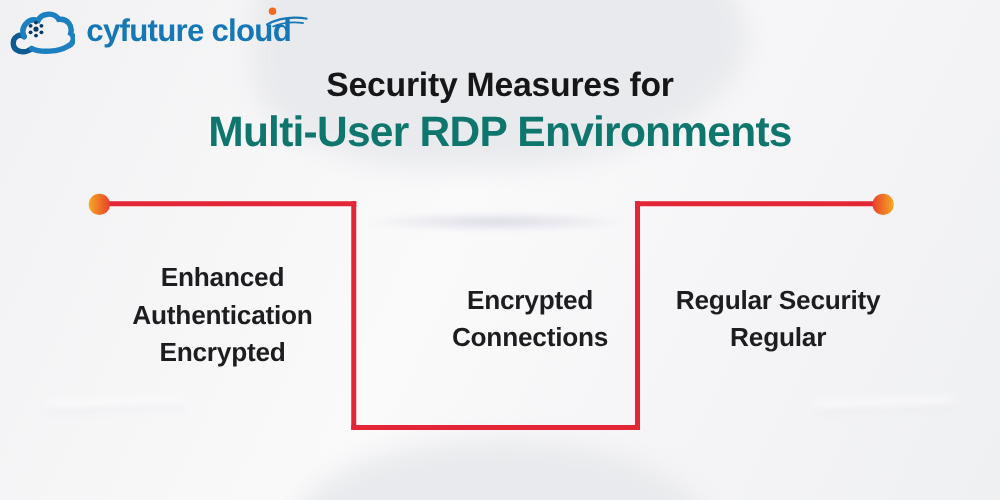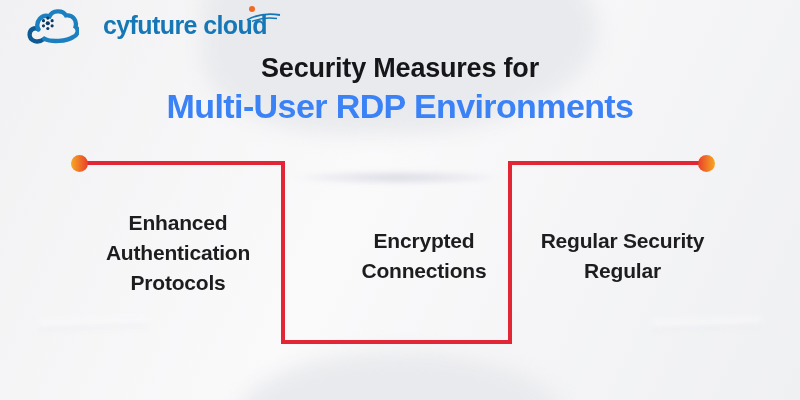--- a/index.html
+++ b/index.html
@@ -15,31 +15,31 @@
     background:#e9eaed;border-radius:50%;filter:blur(10px);}
   .shadow-mid{position:absolute;left:293px;top:170px;width:208px;height:15px;
     background:radial-gradient(ellipse at center,rgba(110,110,155,.22),rgba(110,110,155,0) 72%);
     filter:blur(2px);}
   .streak{position:absolute;width:110px;height:9px;filter:blur(3px);
     background:linear-gradient(180deg,rgba(255,255,255,.95),rgba(205,205,218,.25));}
   .streak.left{left:38px;top:320px;transform:rotate(-2deg);}
   .streak.right{left:652px;top:320px;transform:rotate(-2deg);}
 
   
-  .logo{position:absolute;left:27px;top:5px;display:flex;align-items:center;gap:24px;}
+  .logo{position:absolute;left:8px;top:5px;display:flex;align-items:center;gap:9px;}
   .logo-icon{width:52px;height:40px;}
   .logo-text-wrap{position:relative;}
   .logo-text{font-size:25px;font-weight:700;color:#1577b5;letter-spacing:-0.6px;line-height:40px;}
   .logo-dot{position:absolute;left:146px;top:1px;width:6px;height:6px;border-radius:50%;background:#f26a21;}
   .logo-swoosh{position:absolute;left:142px;top:7px;width:36px;height:10px;}
 
   
   .title{position:absolute;left:0;top:52px;width:800px;text-align:center;}
   .title-line1{font-size:27px;font-weight:600;color:#161618;line-height:33px;letter-spacing:-0.2px;}
-  .title-line2{font-size:34px;font-weight:800;color:#3b82f6;line-height:42px;letter-spacing:-0.6px;}
+  .title-line2{font-size:34px;font-weight:800;color:#0f766e;line-height:42px;letter-spacing:-0.6px;}
 
   
   .rail{position:absolute;background:#e32636;}
   .rail.h1{left:80px;top:161px;width:205px;height:4px;}
   .rail.v1{left:281px;top:161px;width:4px;height:183px;}
   .rail.h2{left:281px;top:340px;width:231px;height:4px;}
   .rail.v2{left:508px;top:161px;width:4px;height:183px;}
   .rail.h3{left:508px;top:161px;width:199px;height:4px;}
   .dot{position:absolute;width:17px;height:17px;border-radius:50%;top:155px;}
   .dot.left{left:71px;background:linear-gradient(90deg,#f7a823,#e8402a);}
@@ -91,15 +91,15 @@
 </div>
 
 <div class="rail h1"></div>
 <div class="rail v1"></div>
 <div class="rail h2"></div>
 <div class="rail v2"></div>
 <div class="rail h3"></div>
 <div class="dot left"></div>
 <div class="dot right"></div>
 
-<div class="item-label item-1">Enhanced Authentication Protocols</div>
+<div class="item-label item-1">Enhanced Authentication Encrypted</div>
 <div class="item-label item-2">Encrypted Connections</div>
 <div class="item-label item-3">Regular Security Regular</div>
 
 </body></html>

